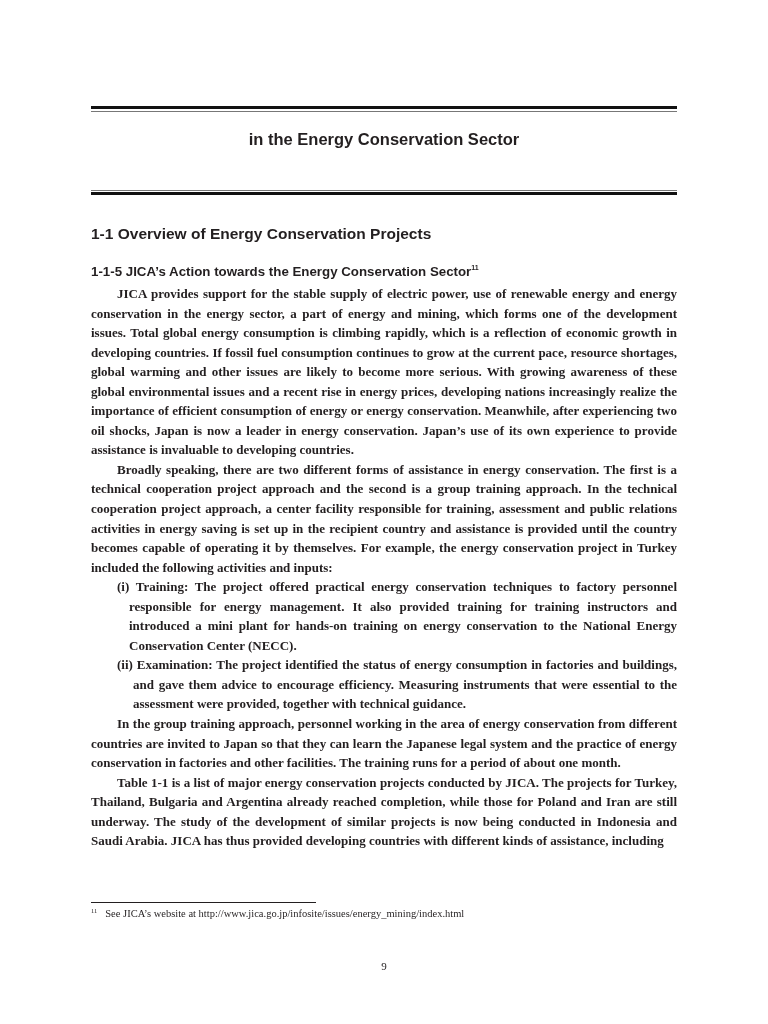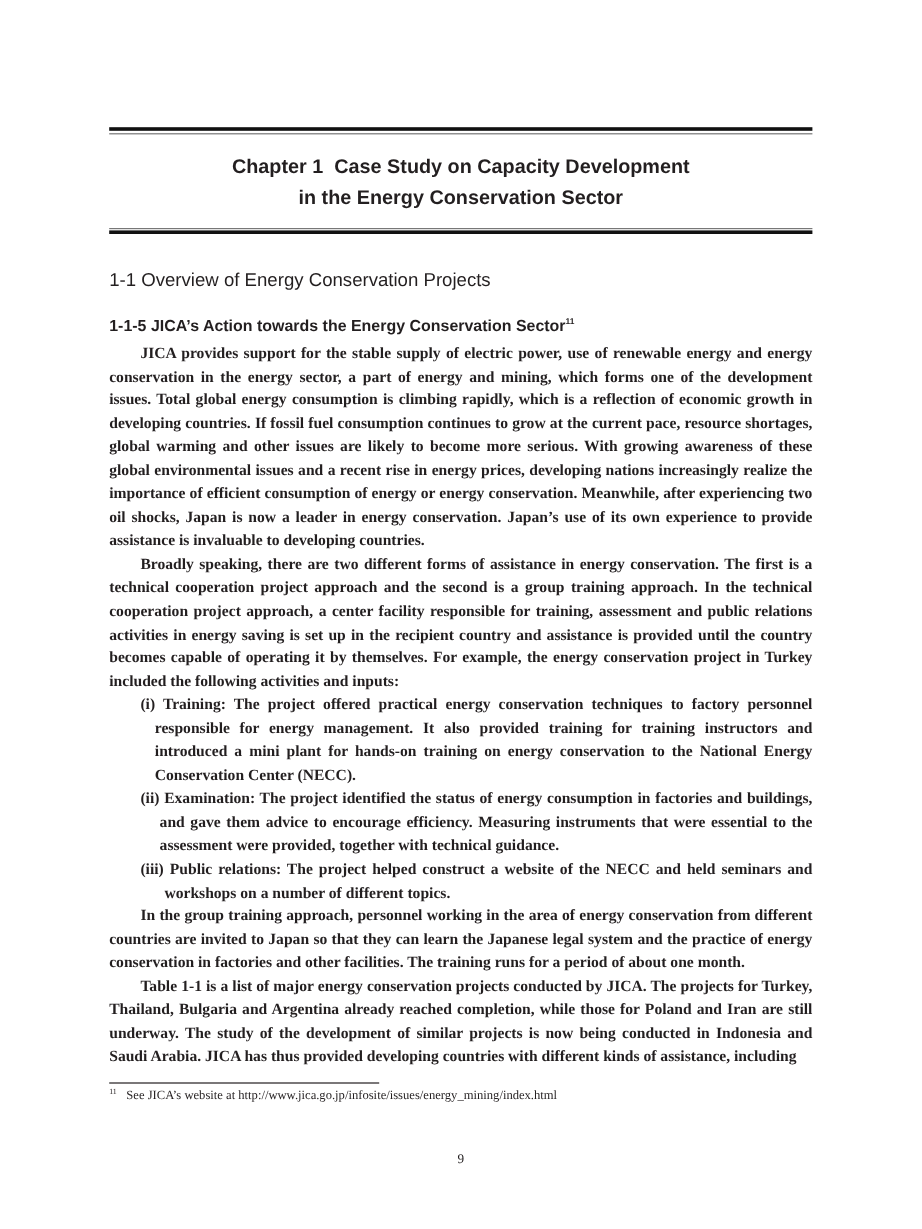--- a/index.html
+++ b/index.html
@@ -3,21 +3,21 @@
 <meta charset="utf-8">
 <style>
   html, body { margin: 0; padding: 0; background: #ffffff; }
   body { width: 768px; height: 1024px; position: relative; overflow: hidden; color: #231f20; }
   .rule-top-thick { position: absolute; left: 91px; width: 586px; top: 106px; height: 3px; background: #111; }
   .rule-top-thin  { position: absolute; left: 91px; width: 586px; top: 111px; height: 1px; background: #777; }
   .rule-bot-thin  { position: absolute; left: 91px; width: 586px; top: 190px; height: 1px; background: #777; }
   .rule-bot-thick { position: absolute; left: 91px; width: 586px; top: 192px; height: 3px; background: #111; }
   .chapter-title { position: absolute; left: 91px; width: 586px; top: 126px; text-align: center;
     font-family: "Liberation Sans", sans-serif; font-weight: bold; font-size: 16.5px; line-height: 26px; color: #231f20; }
-  .section-h { position: absolute; left: 91px; top: 225px; font-family: "Liberation Sans", sans-serif; font-weight: normal; font-size: 15.5px; color: #231f20; white-space: nowrap; }
+  .section-h { position: absolute; left: 91px; top: 225px; font-family: "Liberation Sans", sans-serif; font-weight: bold; font-size: 15.5px; color: #231f20; white-space: nowrap; }
   .subsection-h { position: absolute; left: 91px; top: 264px; font-family: "Liberation Sans", sans-serif; font-weight: bold; font-size: 13.3px; color: #231f20; white-space: nowrap; }
   .subsection-h sup { font-size: 7px; vertical-align: 6px; }
   .body { position: absolute; left: 91px; width: 586px; top: 284px;
     font-family: "Liberation Serif", serif; font-size: 13px; line-height: 19.55px; color: #231f20; text-align: justify; font-weight: bold; }
   .body p { margin: 0; text-indent: 26px; }
   .body .item { margin: 0; padding-left: 26px; text-indent: 0; }
   .item-i { padding-left: 38px !important; text-indent: -12px !important; }
   .item-ii { padding-left: 42px !important; text-indent: -16px !important; }
   .item-iii { padding-left: 46px !important; text-indent: -20px !important; }
   .fn-rule { position: absolute; left: 91px; top: 902px; width: 225px; height: 1px; background: #231f20; }
@@ -25,37 +25,35 @@
   .footnote .fn-mark { font-size: 6.5px; vertical-align: 4px; margin-right: 8px; }
   .page-number { position: absolute; left: 0; width: 768px; top: 960px; text-align: center; font-family: "Liberation Serif", serif; font-size: 11px; color: #231f20; }
 </style>
 </head>
 <body>
 
 <div class="rule-top-thick"></div>
 <div class="rule-top-thin"></div>
 
 <div class="chapter-title">
-  <div style="white-space:pre;">Chapter 1  Case Study on Capacity Development</div>
   <div>in the Energy Conservation Sector</div>
 </div>
 
 <div class="rule-bot-thin"></div>
 <div class="rule-bot-thick"></div>
 
 <div class="section-h">1-1 Overview of Energy Conservation Projects</div>
 
 <div class="subsection-h"><span>1-1-5 JICA’s Action towards the Energy Conservation Sector</span><sup>11</sup></div>
 
 <div class="body">
   <p>JICA provides support for the stable supply of electric power, use of renewable energy and energy conservation in the energy sector, a part of energy and mining, which forms one of the development issues. Total global energy consumption is climbing rapidly, which is a reflection of economic growth in developing countries. If fossil fuel consumption continues to grow at the current pace, resource shortages, global warming and other issues are likely to become more serious. With growing awareness of these global environmental issues and a recent rise in energy prices, developing nations increasingly realize the importance of efficient consumption of energy or energy conservation. Meanwhile, after experiencing two oil shocks, Japan is now a leader in energy conservation. Japan’s use of its own experience to provide assistance is invaluable to developing countries.</p>
   <p>Broadly speaking, there are two different forms of assistance in energy conservation. The first is a technical cooperation project approach and the second is a group training approach. In the technical cooperation project approach, a center facility responsible for training, assessment and public relations activities in energy saving is set up in the recipient country and assistance is provided until the country becomes capable of operating it by themselves. For example, the energy conservation project in Turkey included the following activities and inputs:</p>
   <p class="item item-i">(i) Training: The project offered practical energy conservation techniques to factory personnel responsible for energy management. It also provided training for training instructors and introduced a mini plant for hands-on training on energy conservation to the National Energy Conservation Center (NECC).</p>
   <p class="item item-ii">(ii) Examination: The project identified the status of energy consumption in factories and buildings, and gave them advice to encourage efficiency. Measuring instruments that were essential to the assessment were provided, together with technical guidance.</p>
-  <p class="item item-iii">(iii) Public relations: The project helped construct a website of the NECC and held seminars and workshops on a number of different topics.</p>
   <p>In the group training approach, personnel working in the area of energy conservation from different countries are invited to Japan so that they can learn the Japanese legal system and the practice of energy conservation in factories and other facilities. The training runs for a period of about one month.</p>
   <p>Table 1-1 is a list of major energy conservation projects conducted by JICA. The projects for Turkey, Thailand, Bulgaria and Argentina already reached completion, while those for Poland and Iran are still underway. The study of the development of similar projects is now being conducted in Indonesia and Saudi Arabia. JICA has thus provided developing countries with different kinds of assistance, including</p>
 </div>
 
 <div class="fn-rule"></div>
 <div class="footnote"><span class="fn-mark">11</span><span>See JICA’s website at http://www.jica.go.jp/infosite/issues/energy_mining/index.html</span></div>
 
 <div class="page-number">9</div>
 
 </body></html>

